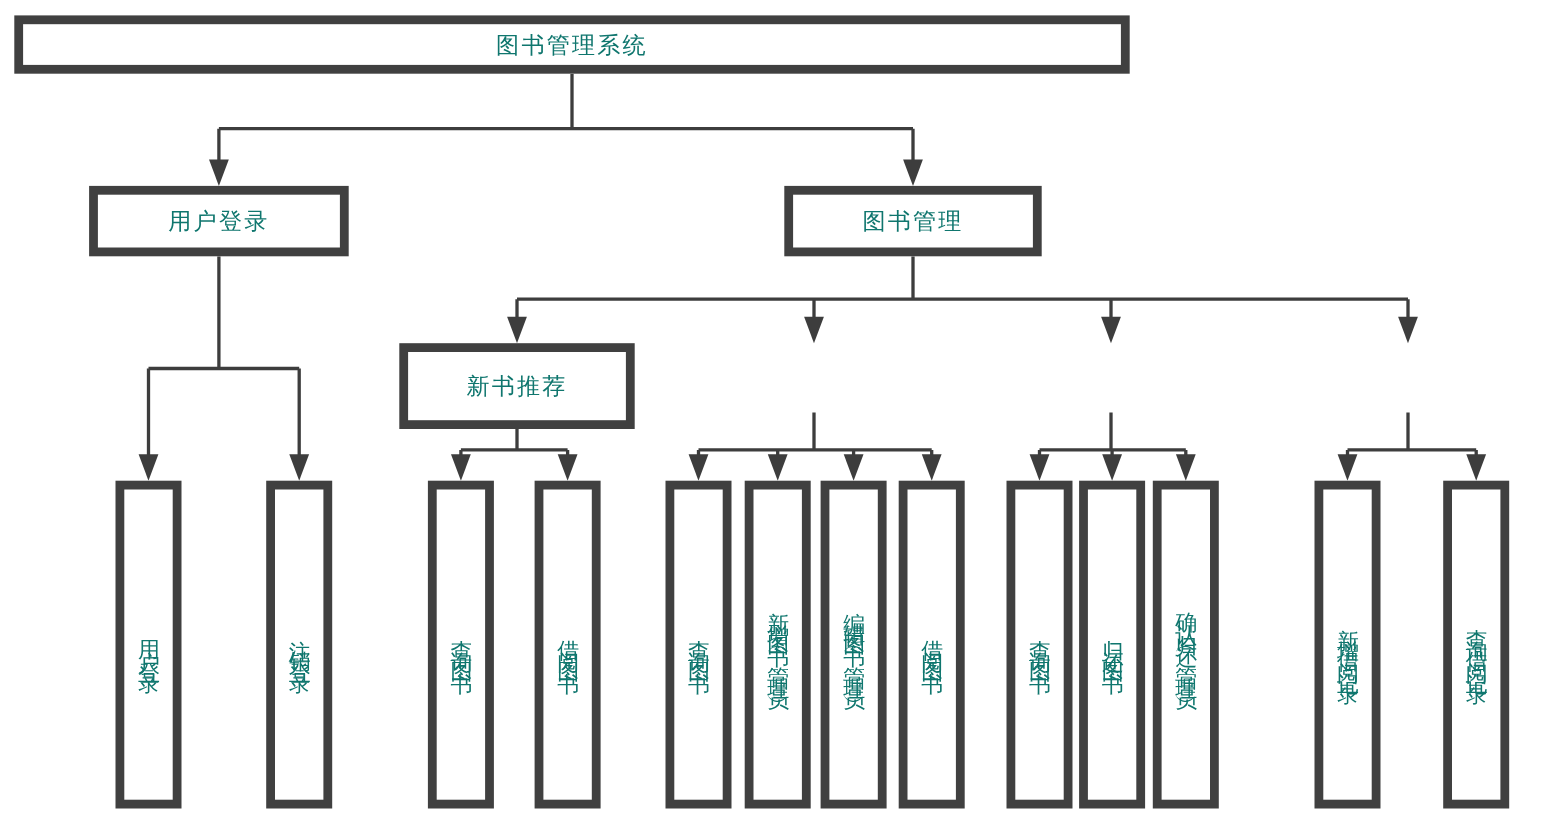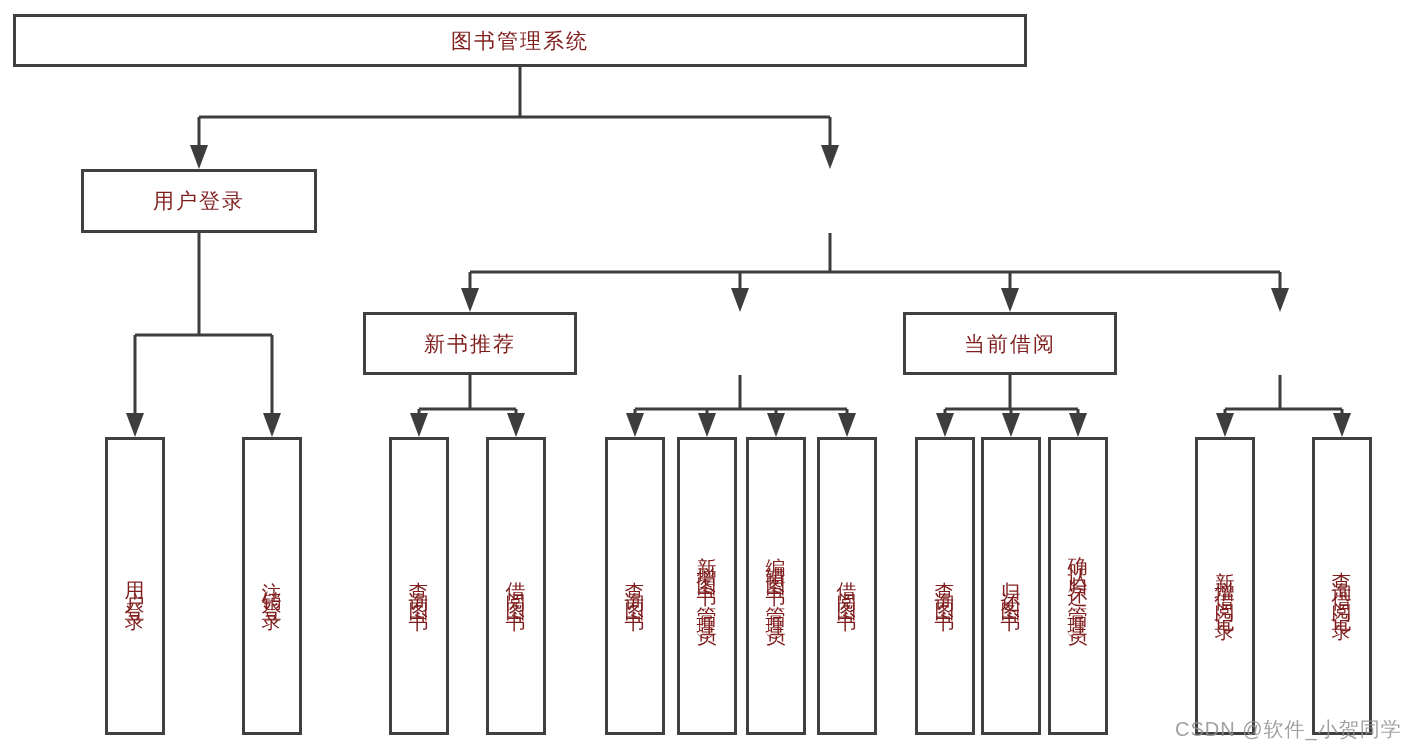--- a/index.html
+++ b/index.html
@@ -13,42 +13,42 @@
   }
   .connectors {
     position: absolute;
     left: 0; top: 0;
     width: 1405px; height: 747px;
     z-index: 0;
   }
   .node {
     position: absolute;
     box-sizing: border-box;
-    border: 3px solid #404040;
+    border: 8px solid #404040;
     background: #ffffff;
     display: grid;
     place-items: center;
-    color: #7f1d1d;
+    color: #0f766e;
     z-index: 1;
     font-family: Liberation Serif, serif;
   }
   .node.h { font-size: 21px; letter-spacing: 2px; font-weight: 500; }
   .node.leaf span {
     writing-mode: vertical-rl;
     text-orientation: mixed;
     font-size: 20px;
     letter-spacing: 10px;
     font-weight: 500;
     line-height: 1;
     white-space: nowrap;
   }
   .root-box    { left: 13px;   top: 14px;  width: 1014px; height: 53px; }
   .n-userlogin { left: 81px;   top: 169px; width: 236px;  height: 64px; }
   .n-bookmgmt  { left: 713px;  top: 169px; width: 234px;  height: 64px; }
-  .n-newrec    { left: 363px;  top: 312px; width: 214px;  height: 63px; }
+  .n-newrec    { left: 363px;  top: 312px; width: 214px;  height: 78px; }
   .n-borrow    { left: 633px;  top: 312px; width: 214px;  height: 63px; }
   .n-current   { left: 903px;  top: 312px; width: 214px;  height: 63px; }
   .n-records   { left: 1173px; top: 312px; width: 214px;  height: 63px; }
   .leaf { top: 437px; width: 60px; height: 298px; }
   .l-a1 { left: 105px;  }
   .l-a2 { left: 242px;  }
   .l-b1 { left: 389px;  }
   .l-b2 { left: 486px;  }
   .l-c1 { left: 605px;  }
   .l-c2 { left: 677px;  }
@@ -107,26 +107,26 @@
     </g>
   </svg>
 
   <div class="node h root-box">
     <span>图书管理系统</span>
   </div>
 
   <div class="node h n-userlogin">
     <span>用户登录</span>
   </div>
+  <div class="node h n-bookmgmt">
+    <span>图书管理</span>
+  </div>
 
   <div class="node h n-newrec">
     <span>新书推荐</span>
-  </div>
-  <div class="node h n-current">
-    <span>当前借阅</span>
   </div>
 
   <div class="node leaf l-a1">
     <span>用户登录</span>
   </div>
   <div class="node leaf l-a2">
     <span>注销登录</span>
   </div>
 
   <div class="node leaf l-b1">
@@ -159,15 +159,14 @@
     <span>确认归还（管理员）</span>
   </div>
 
   <div class="node leaf l-e1">
     <span>新增借阅记录</span>
   </div>
   <div class="node leaf l-e2">
     <span>查询借阅记录</span>
   </div>
 
-  <div class="watermark">CSDN @软件_小贺同学</div>
 
 </div>
 
 </body></html>

